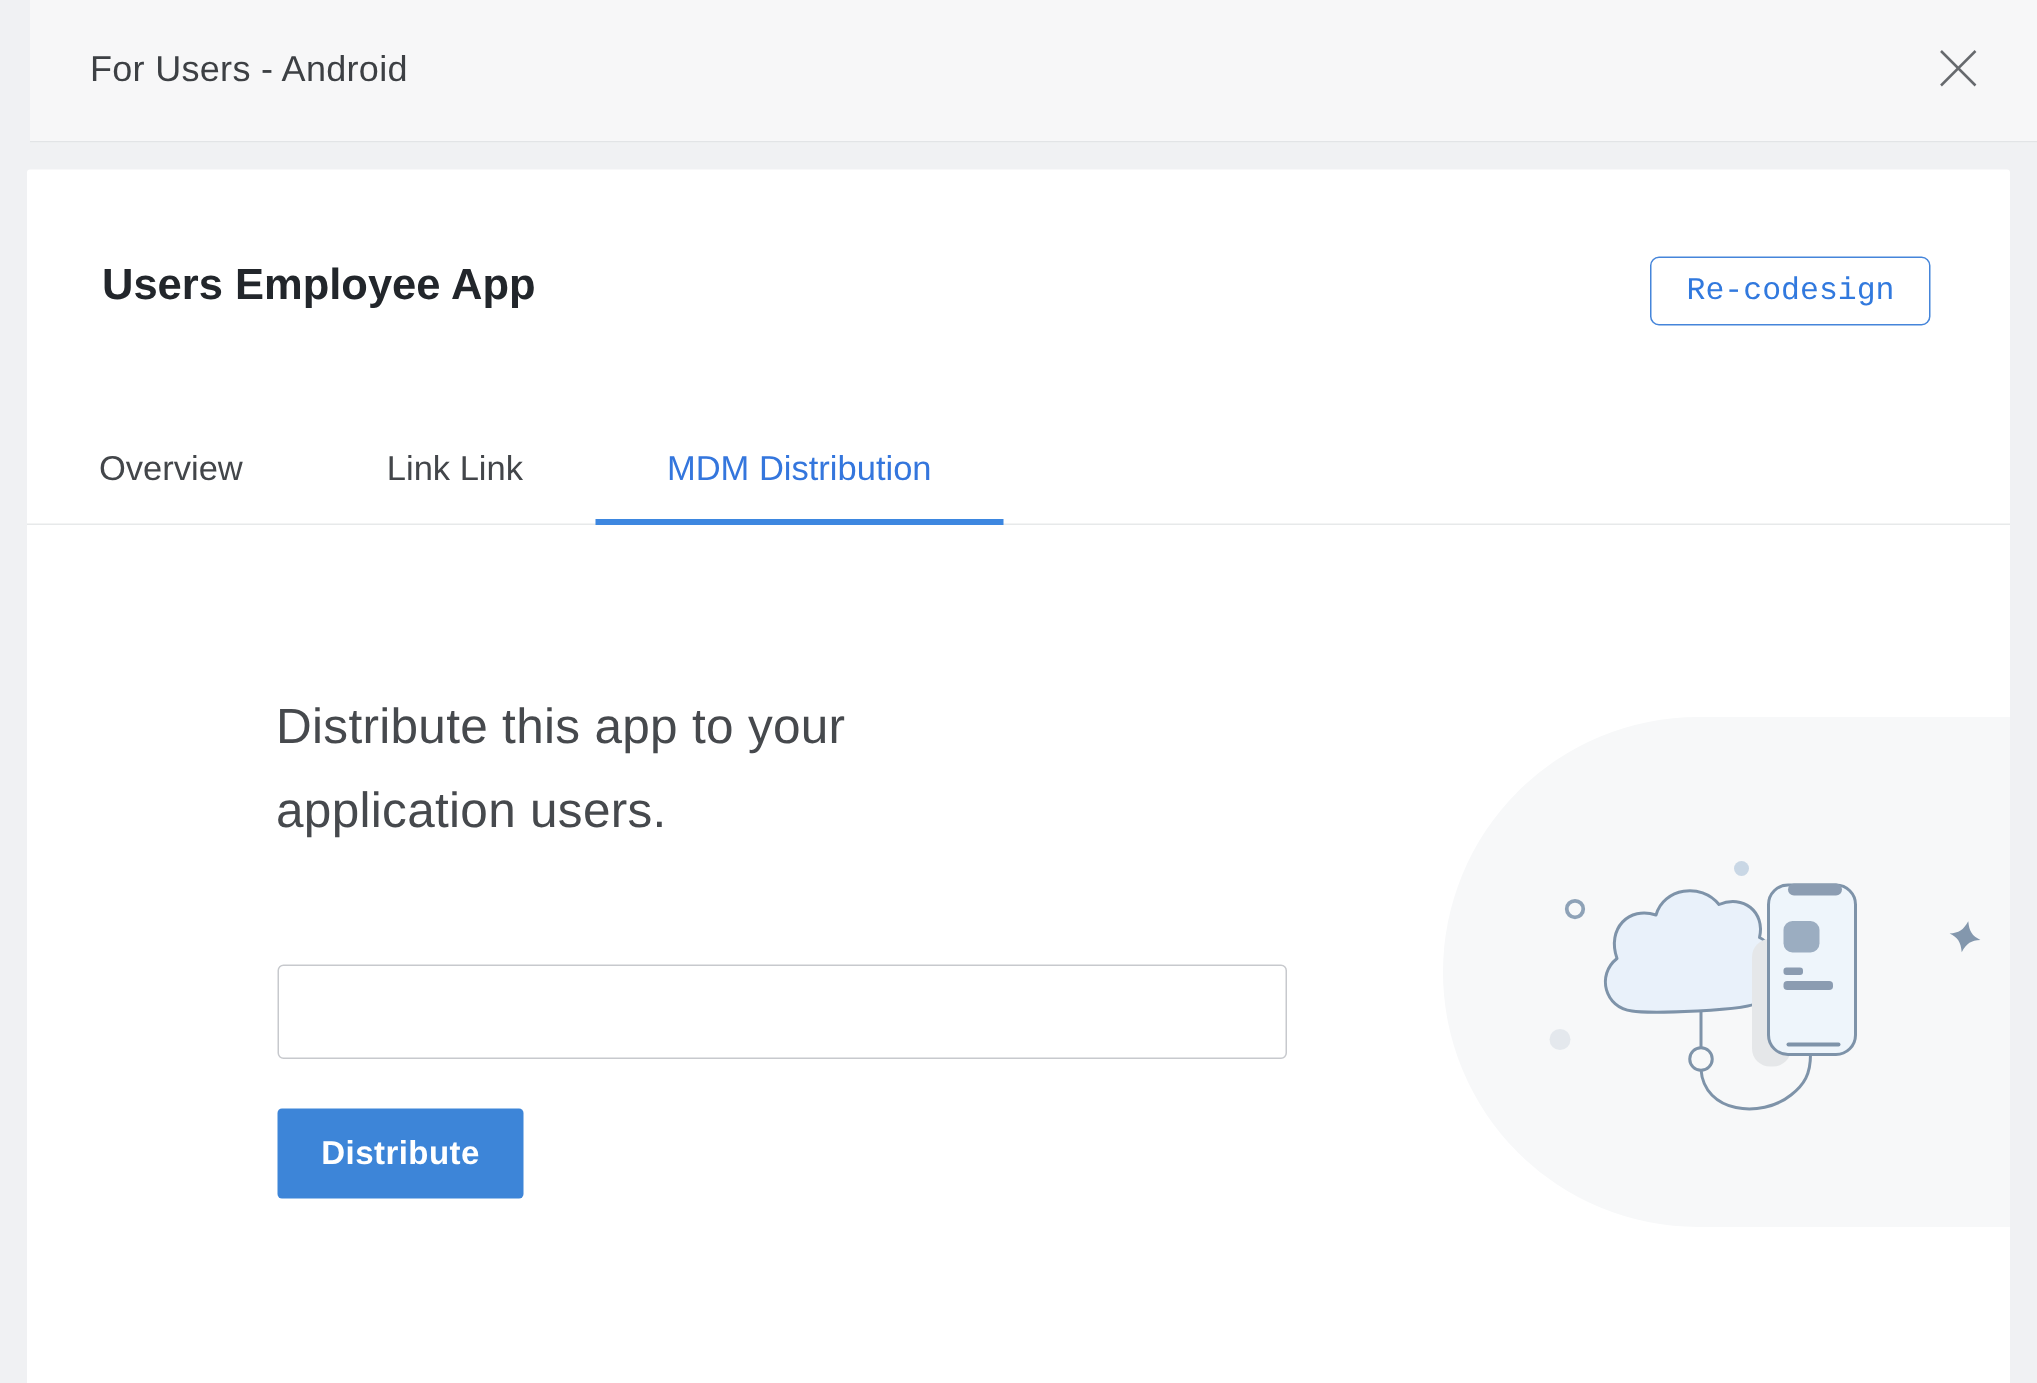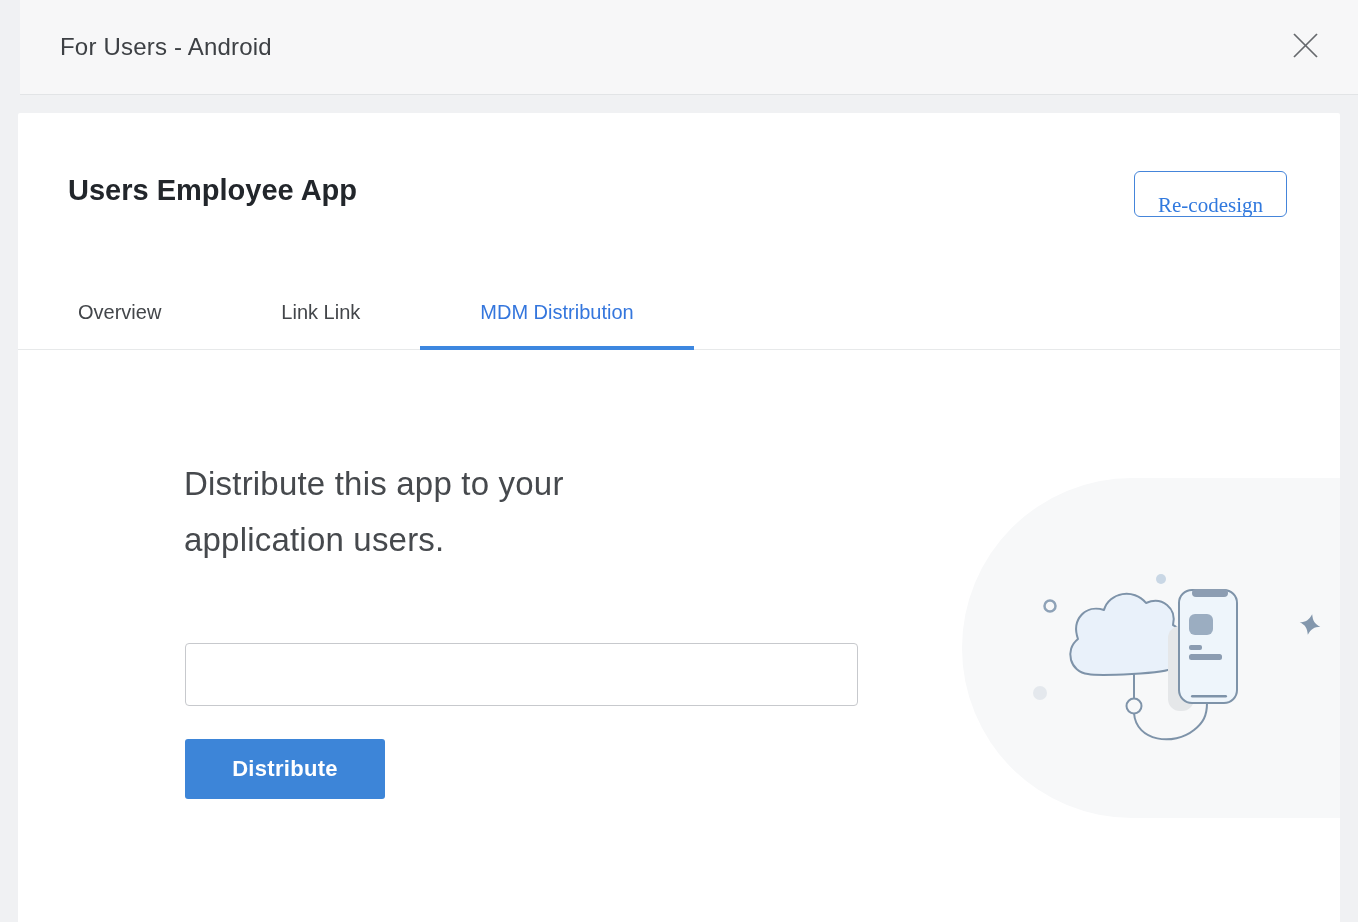--- a/index.html
+++ b/index.html
@@ -57,39 +57,39 @@
     font-weight: bold;
     color: #22262b;
     line-height: 38px;
   }
   .recodesign-btn {
     background: #ffffff;
     border: 1.5px solid #4585da;
     border-radius: 6px;
     color: #3179de;
     font-size: 21px;
-    font-family: Liberation Serif, serif;
-    padding: 12px 23px;
+    font-family: Liberation Mono, monospace;
+    padding: 0 23px;
     height: 46px;
     line-height: 43px;
     cursor: pointer;
   }
 
   
   .tabs {
     margin-top: 58px;
     display: flex;
     border-bottom: 1px solid #e7e9ea;
   }
   .tab {
     position: relative;
-    padding: 0 60px;
+    padding: 0 48px;
     height: 74px;
     line-height: 74px;
-    font-size: 20px;
+    font-size: 23px;
     color: #43464a;
     cursor: pointer;
     white-space: nowrap;
   }
   .tab.active { color: #3476dd; }
   .tab.active::after {
     content: "";
     position: absolute;
     left: 0; right: 0; bottom: -1px;
     height: 4px;
@@ -120,21 +120,21 @@
     font-size: 20px;
     font-family: inherit;
     color: #44474b;
     padding: 0 16px;
     outline: none;
     background: #ffffff;
   }
   .distribute-btn {
     position: absolute;
     left: 167px; top: 389px;
-    width: 200px; height: 60px;
+    width: 164px; height: 60px;
     background: #3d85d8;
     border: none;
     border-radius: 3px;
     color: #ffffff;
     font-size: 22px;
     font-weight: bold;
     font-family: inherit;
     letter-spacing: 0.3px;
     cursor: pointer;
   }

